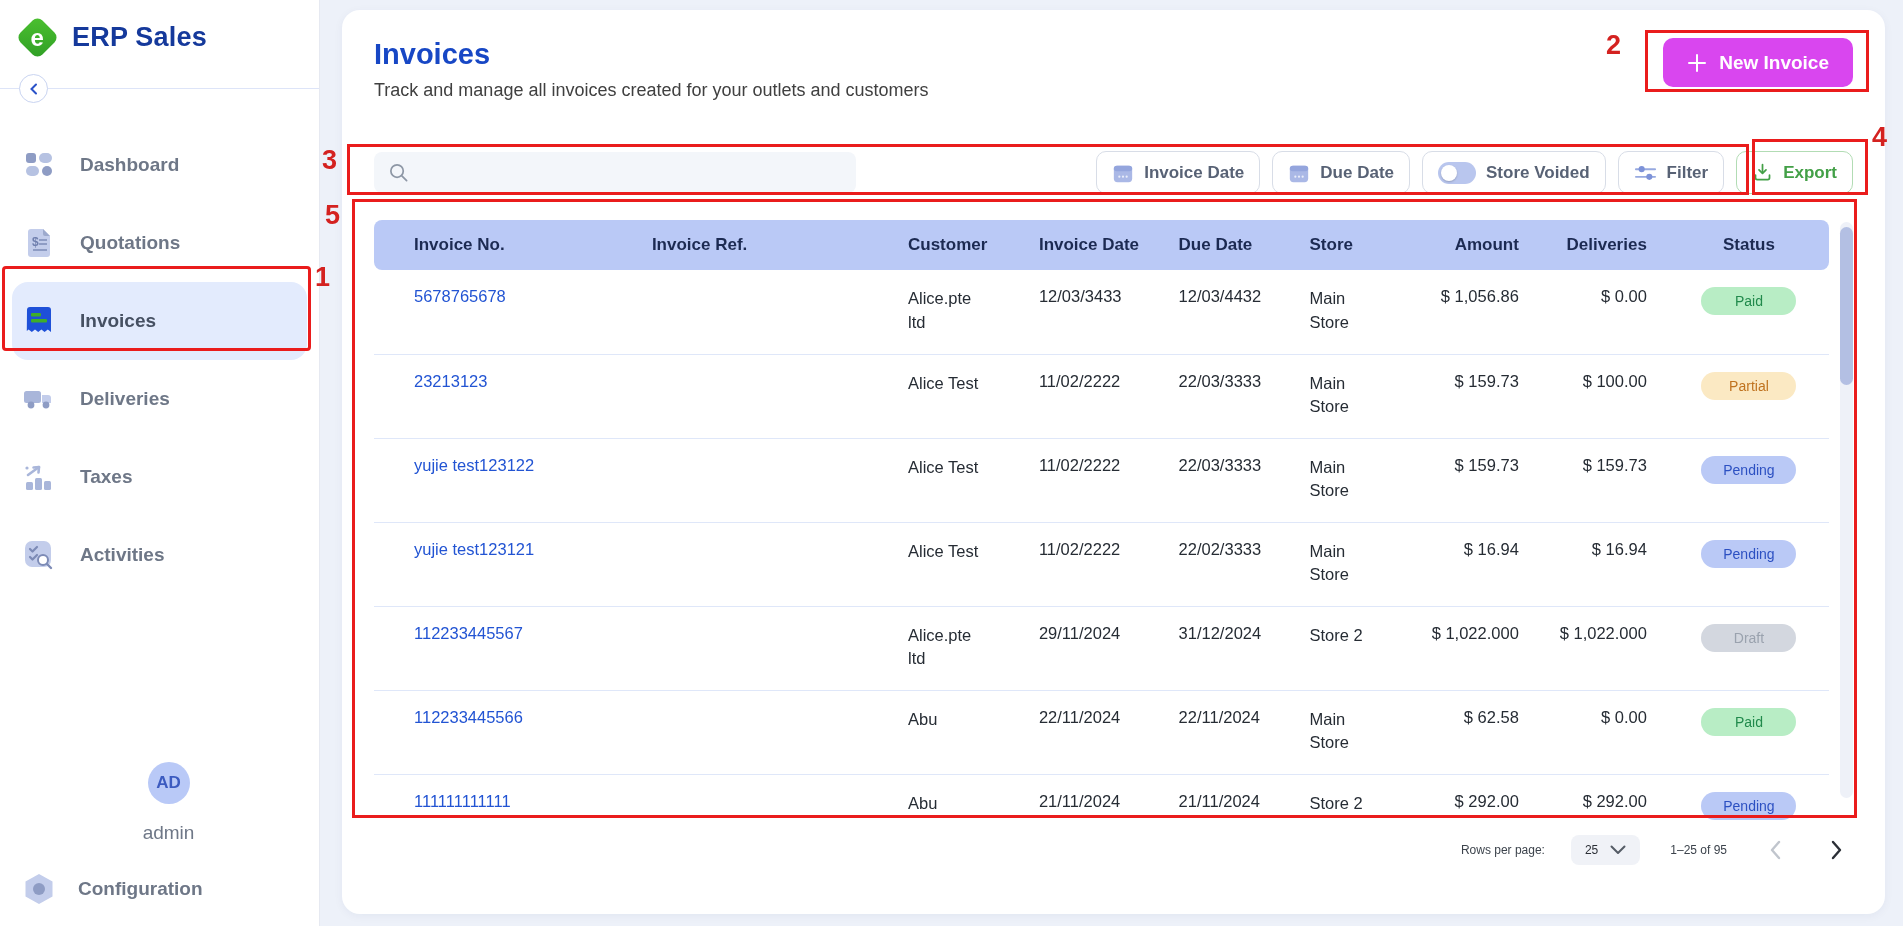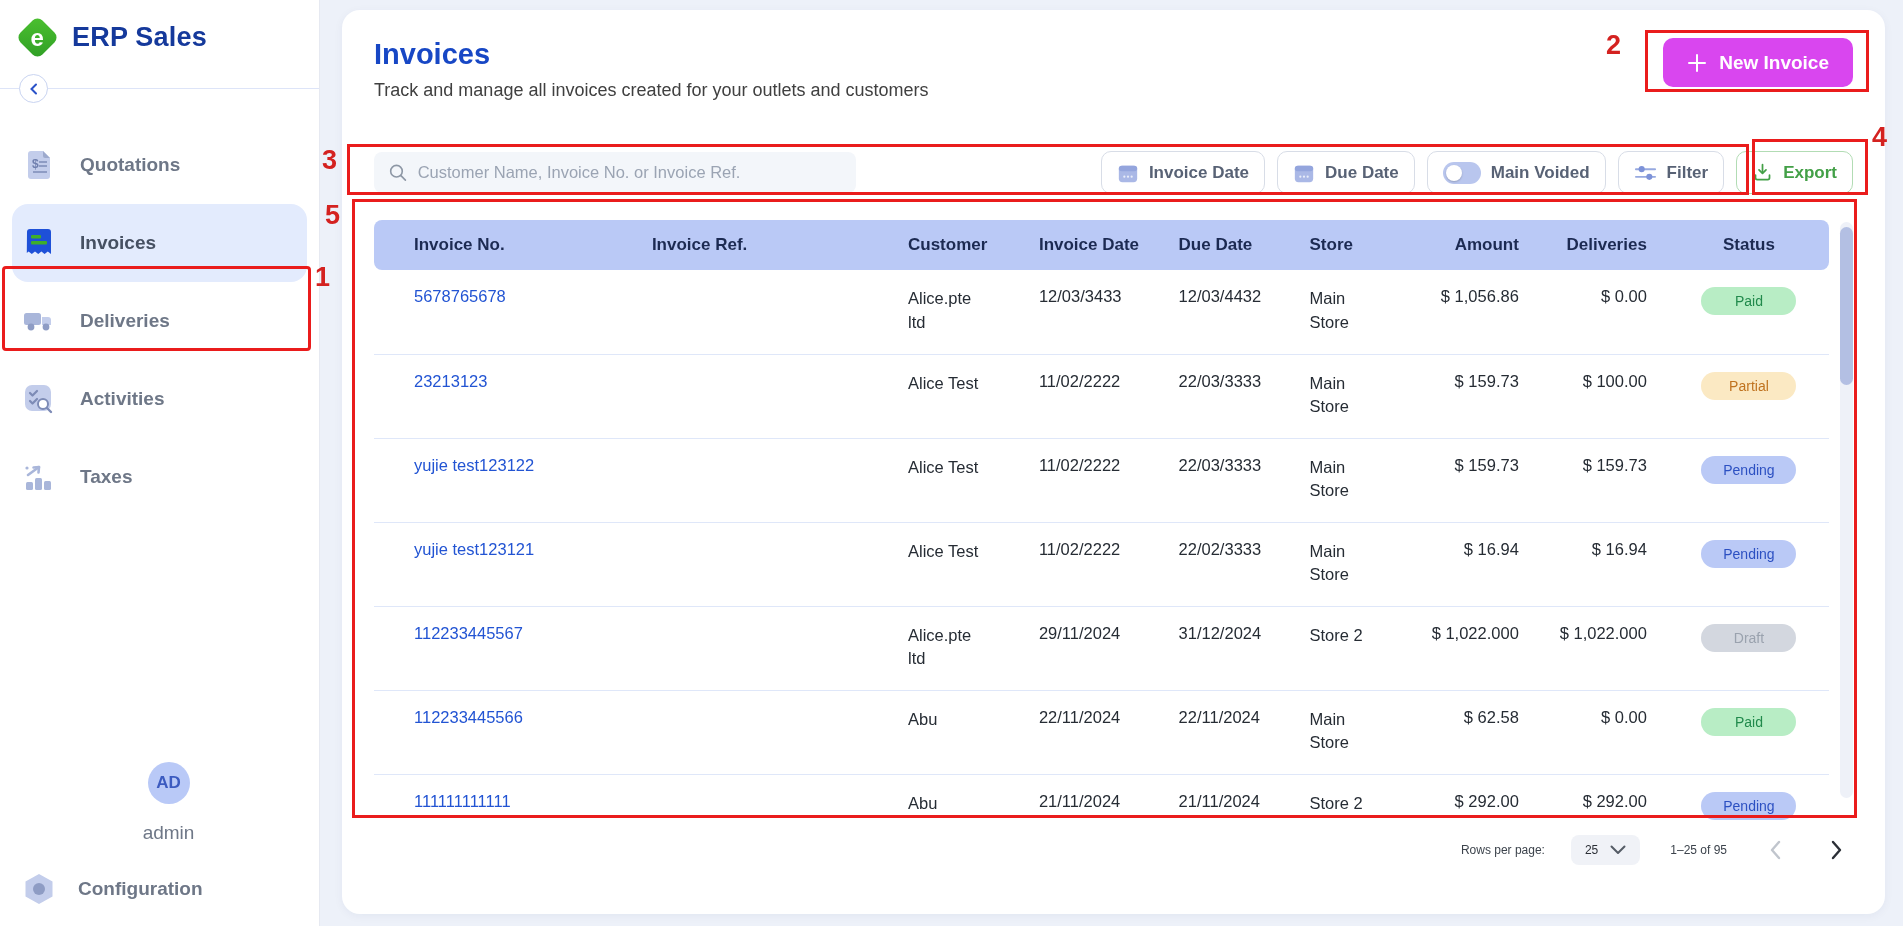--- a/index.html
+++ b/index.html
@@ -94,20 +94,31 @@
     <div class="collapse-line"></div>
     <div class="collapse-btn">
       <svg width="12" height="12" viewBox="0 0 12 12">
           <polyline points="8,1.5 3.5,6 8,10.5" fill="none" stroke="#2a52c8" stroke-width="2" stroke-linecap="round"></polyline>
         </svg>
     </div>
   </div>
   <nav class="nav">
     <div class="nav-item">
       <span class="nicon">
+        <svg width="30" height="28" viewBox="0 0 28 28">
+            <rect x="1" y="2" width="10" height="10" rx="3" fill="#8e9cc4"></rect>
+            <rect x="14" y="2" width="13" height="10" rx="5" fill="#b6c2e2"></rect>
+            <rect x="1" y="15" width="13" height="10" rx="5" fill="#b6c2e2"></rect>
+            <rect x="17" y="15" width="10" height="10" rx="5" fill="#8e9cc4"></rect>
+          </svg>
+      </span>
+      <span>Dashboard</span>
+    </div>
+    <div class="nav-item">
+      <span class="nicon">
         <svg width="28" height="30" viewBox="0 0 28 30">
             <path d="M3 4 a3 3 0 0 1 3-3 h12 l7 7 v18 a3 3 0 0 1-3 3 h-16 a3 3 0 0 1-3-3 z" fill="#c3cdeb"></path>
             <path d="M18 1 l7 7 h-5 a2 2 0 0 1-2-2 z" fill="#9daacd"></path>
             <text x="7" y="18" font-size="12" font-weight="bold" fill="#6f7fae" font-family="Liberation Sans, sans-serif">$</text>
             <rect x="14" y="11" width="8" height="2" fill="#8e9cc4"></rect>
             <rect x="14" y="15" width="8" height="2" fill="#8e9cc4"></rect>
             <rect x="8" y="21" width="14" height="2" fill="#8e9cc4"></rect>
           </svg>
       </span>
       <span>Quotations</span>
@@ -129,41 +140,41 @@
             <path d="M19 9 h6 a3 3 0 0 1 3 3 v5 h-9 z" fill="#c3cdeb"></path>
             <circle cx="8" cy="19" r="3.4" fill="#8e9cc4"></circle>
             <circle cx="23" cy="19" r="3.4" fill="#8e9cc4"></circle>
           </svg>
       </span>
       <span>Deliveries</span>
     </div>
     <div class="nav-item">
       <span class="nicon">
         <svg width="30" height="30" viewBox="0 0 30 30">
-            <rect x="1" y="1" width="26" height="26" rx="7" fill="#c3cdeb"></rect>
-            <polyline points="6,9 8.5,11.5 13,7" fill="none" stroke="#7d8bb6" stroke-width="2.2" stroke-linecap="round" stroke-linejoin="round"></polyline>
-            <polyline points="6,17 8.5,19.5 13,15" fill="none" stroke="#7d8bb6" stroke-width="2.2" stroke-linecap="round" stroke-linejoin="round"></polyline>
-            <circle cx="19" cy="20" r="5" fill="#ffffff" stroke="#7d8bb6" stroke-width="2"></circle>
-            <line x1="23" y1="24" x2="27" y2="28" stroke="#7d8bb6" stroke-width="2.4" stroke-linecap="round"></line>
-          </svg>
-      </span>
-      <span>Activities</span>
-    </div>
-    <div class="nav-item">
-      <span class="nicon">
-        <svg width="30" height="30" viewBox="0 0 30 30">
             <path d="M4 13 L15 5" stroke="#a9b6da" stroke-width="2.6" stroke-linecap="round"></path>
             <path d="M15 5 l-5.5 0.5 M15 5 l-0.5 5.5" stroke="#a9b6da" stroke-width="2.6" stroke-linecap="round"></path>
             <circle cx="3" cy="6" r="1.6" fill="#a9b6da"></circle>
             <rect x="2" y="20" width="7" height="8" rx="1.5" fill="#a9b6da"></rect>
             <rect x="11" y="16" width="7" height="12" rx="1.5" fill="#a9b6da"></rect>
             <rect x="20" y="19" width="7" height="9" rx="1.5" fill="#a9b6da"></rect>
           </svg>
       </span>
       <span>Taxes</span>
+    </div>
+    <div class="nav-item">
+      <span class="nicon">
+        <svg width="30" height="30" viewBox="0 0 30 30">
+            <rect x="1" y="1" width="26" height="26" rx="7" fill="#c3cdeb"></rect>
+            <polyline points="6,9 8.5,11.5 13,7" fill="none" stroke="#7d8bb6" stroke-width="2.2" stroke-linecap="round" stroke-linejoin="round"></polyline>
+            <polyline points="6,17 8.5,19.5 13,15" fill="none" stroke="#7d8bb6" stroke-width="2.2" stroke-linecap="round" stroke-linejoin="round"></polyline>
+            <circle cx="19" cy="20" r="5" fill="#ffffff" stroke="#7d8bb6" stroke-width="2"></circle>
+            <line x1="23" y1="24" x2="27" y2="28" stroke="#7d8bb6" stroke-width="2.4" stroke-linecap="round"></line>
+          </svg>
+      </span>
+      <span>Activities</span>
     </div>
   </nav>
   <div class="sidebar-bottom">
     <div class="user-row">
       <div class="avatar">AD</div>
       <div class="user-name">admin</div>
     </div>
     <div class="config-row">
       <span class="hexagon">
           <i></i>
@@ -188,21 +199,20 @@
         <span>New Invoice</span>
       </button>
     </div>
 
     <div class="toolbar">
       <div class="search-box">
         <svg width="21" height="21" viewBox="0 0 22 22">
             <circle cx="9.5" cy="9.5" r="6.5" fill="none" stroke="#8d97a5" stroke-width="1.8"></circle>
             <line x1="14.5" y1="14.5" x2="19.5" y2="19.5" stroke="#8d97a5" stroke-width="1.8" stroke-linecap="round"></line>
           </svg>
-        <input type="text" placeholder="Customer Name, Invoice No. or Invoice Ref." style="">
       </div>
       <button class="tb-btn">
         <svg width="22" height="22" viewBox="0 0 24 24">
             <rect x="2" y="4" width="20" height="18" rx="4" fill="#aab8e6"></rect>
             <rect x="2" y="4" width="20" height="6" rx="3" fill="#94a5dd"></rect>
             <circle cx="8" cy="16" r="1.2" fill="#e9edf9"></circle>
             <circle cx="12" cy="16" r="1.2" fill="#e9edf9"></circle>
             <circle cx="16" cy="16" r="1.2" fill="#e9edf9"></circle>
           </svg>
         <span>Invoice Date</span>
@@ -214,21 +224,21 @@
             <circle cx="8" cy="16" r="1.2" fill="#e9edf9"></circle>
             <circle cx="12" cy="16" r="1.2" fill="#e9edf9"></circle>
             <circle cx="16" cy="16" r="1.2" fill="#e9edf9"></circle>
           </svg>
         <span>Due Date</span>
       </button>
       <button class="tb-btn">
         <span class="toggle">
             <i></i>
           </span>
-        <span>Main Voided</span>
+        <span>Store Voided</span>
       </button>
       <button class="tb-btn">
         <svg width="23" height="22" viewBox="0 0 24 22">
             <line x1="2" y1="7" x2="22" y2="7" stroke="#97a9e0" stroke-width="2" stroke-linecap="round"></line>
             <circle cx="8" cy="7" r="3.2" fill="#7d92d8"></circle>
             <line x1="2" y1="15" x2="22" y2="15" stroke="#97a9e0" stroke-width="2" stroke-linecap="round"></line>
             <circle cx="16" cy="15" r="3.2" fill="#7d92d8"></circle>
           </svg>
         <span>Filter</span>
       </button>

